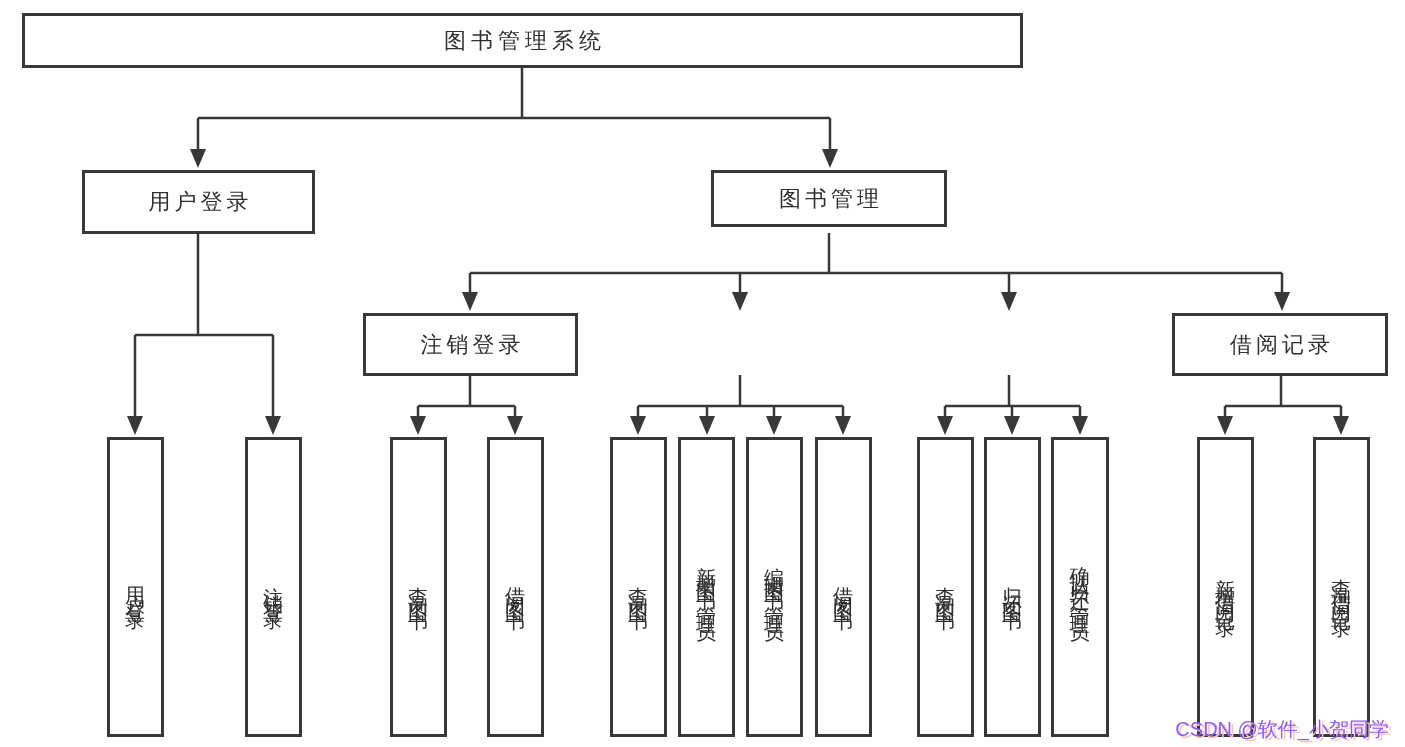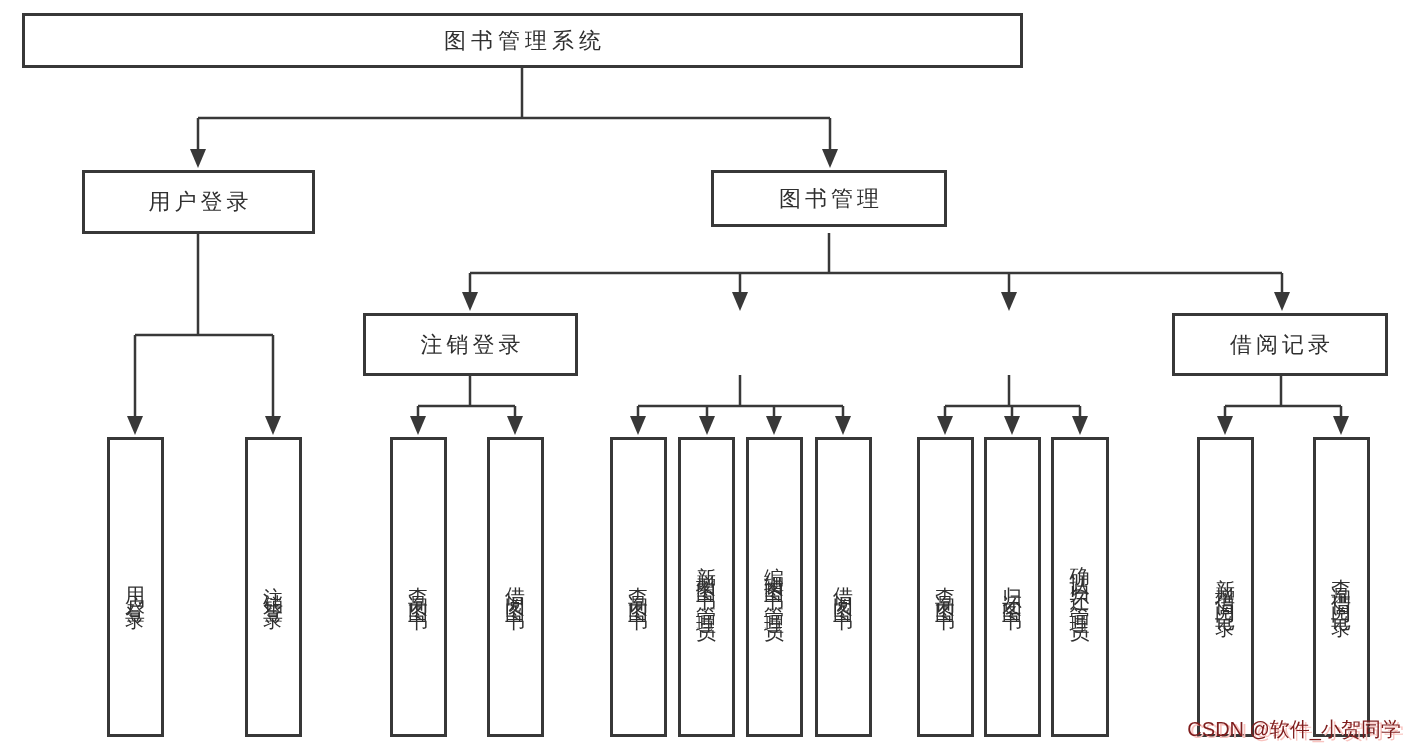--- a/index.html
+++ b/index.html
@@ -32,25 +32,25 @@
   .leaf .v-label {
     writing-mode:vertical-rl;
     text-orientation:mixed;
     font-size:20px;
     line-height:1;
     letter-spacing:8px;
     color:#2f2f2f;
   }
   .watermark {
     position:absolute;
-    right:4px;
+    right:16px;
     bottom:4px;
     z-index:10;
     font-size:20px;
-    color:#7f1d1d;
+    color:#8b5cf6;
     text-shadow:3px 2px 0 #f9c4c0;
     white-space:nowrap;
   }
 </style>
 </head>
 <body>
 
 <div class="canvas">
 
   <svg class="connectors" viewBox="0 0 1405 747" xmlns="http://www.w3.org/2000/svg">

